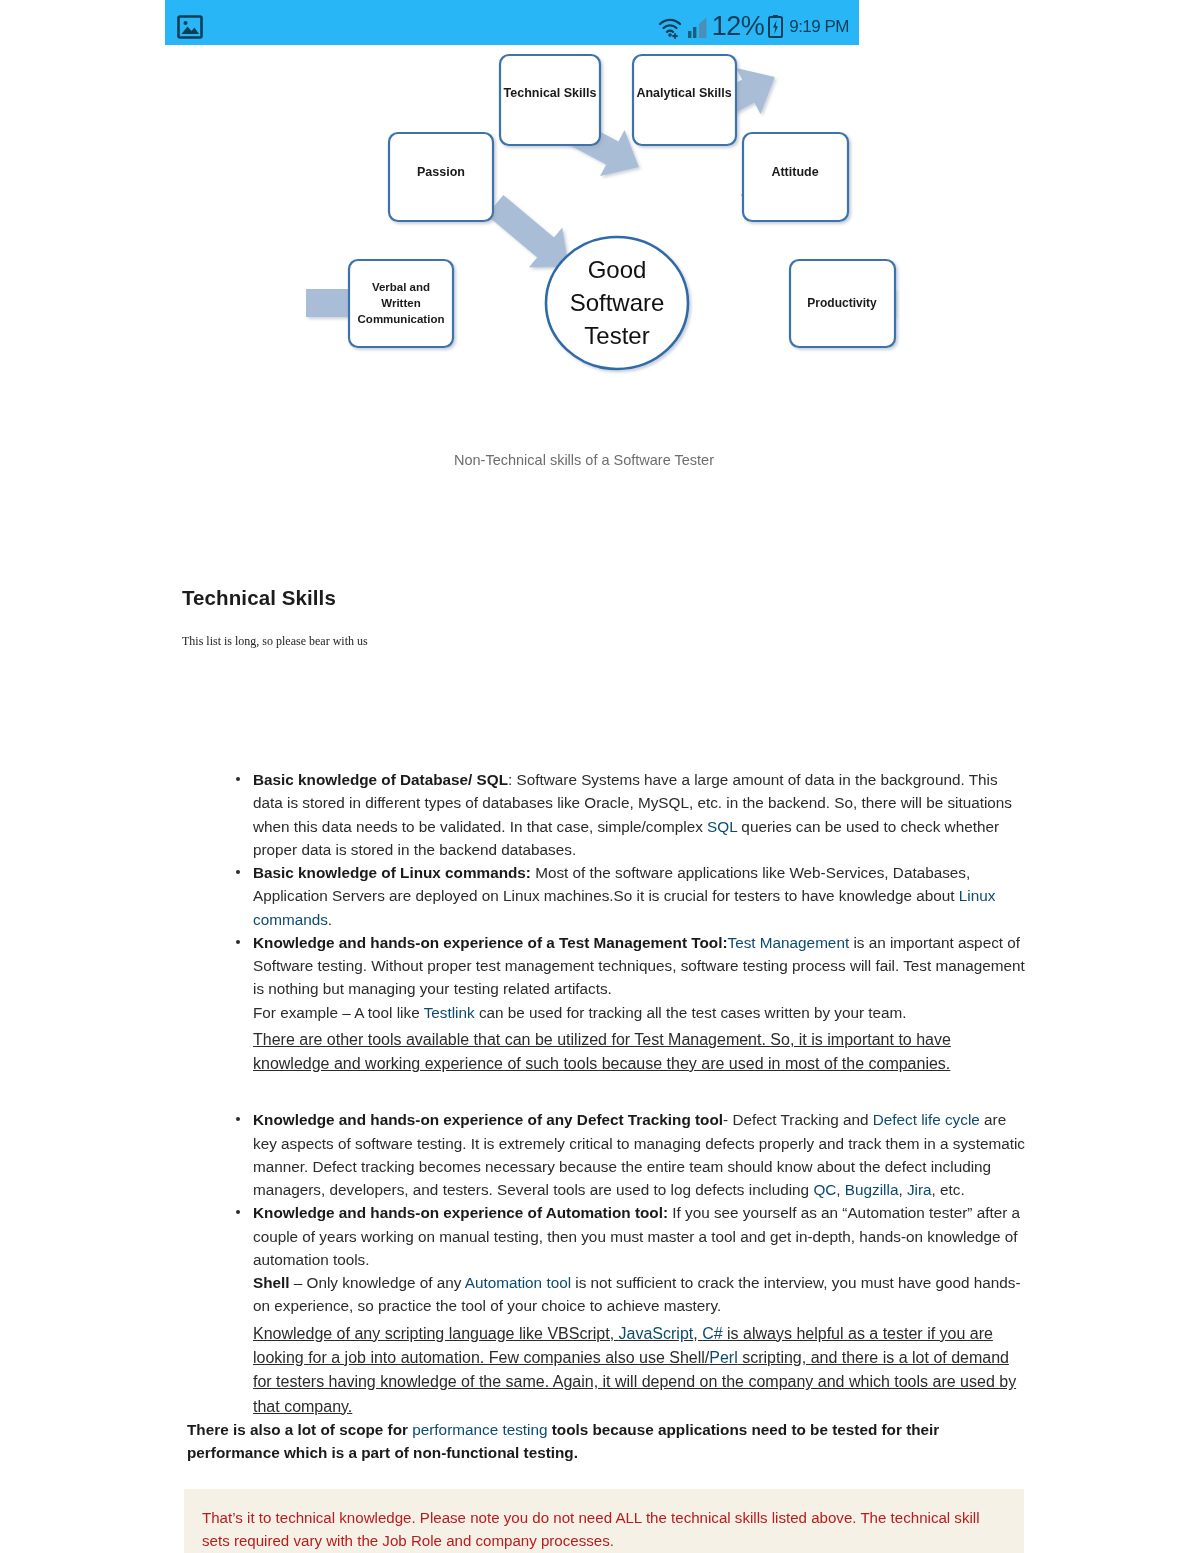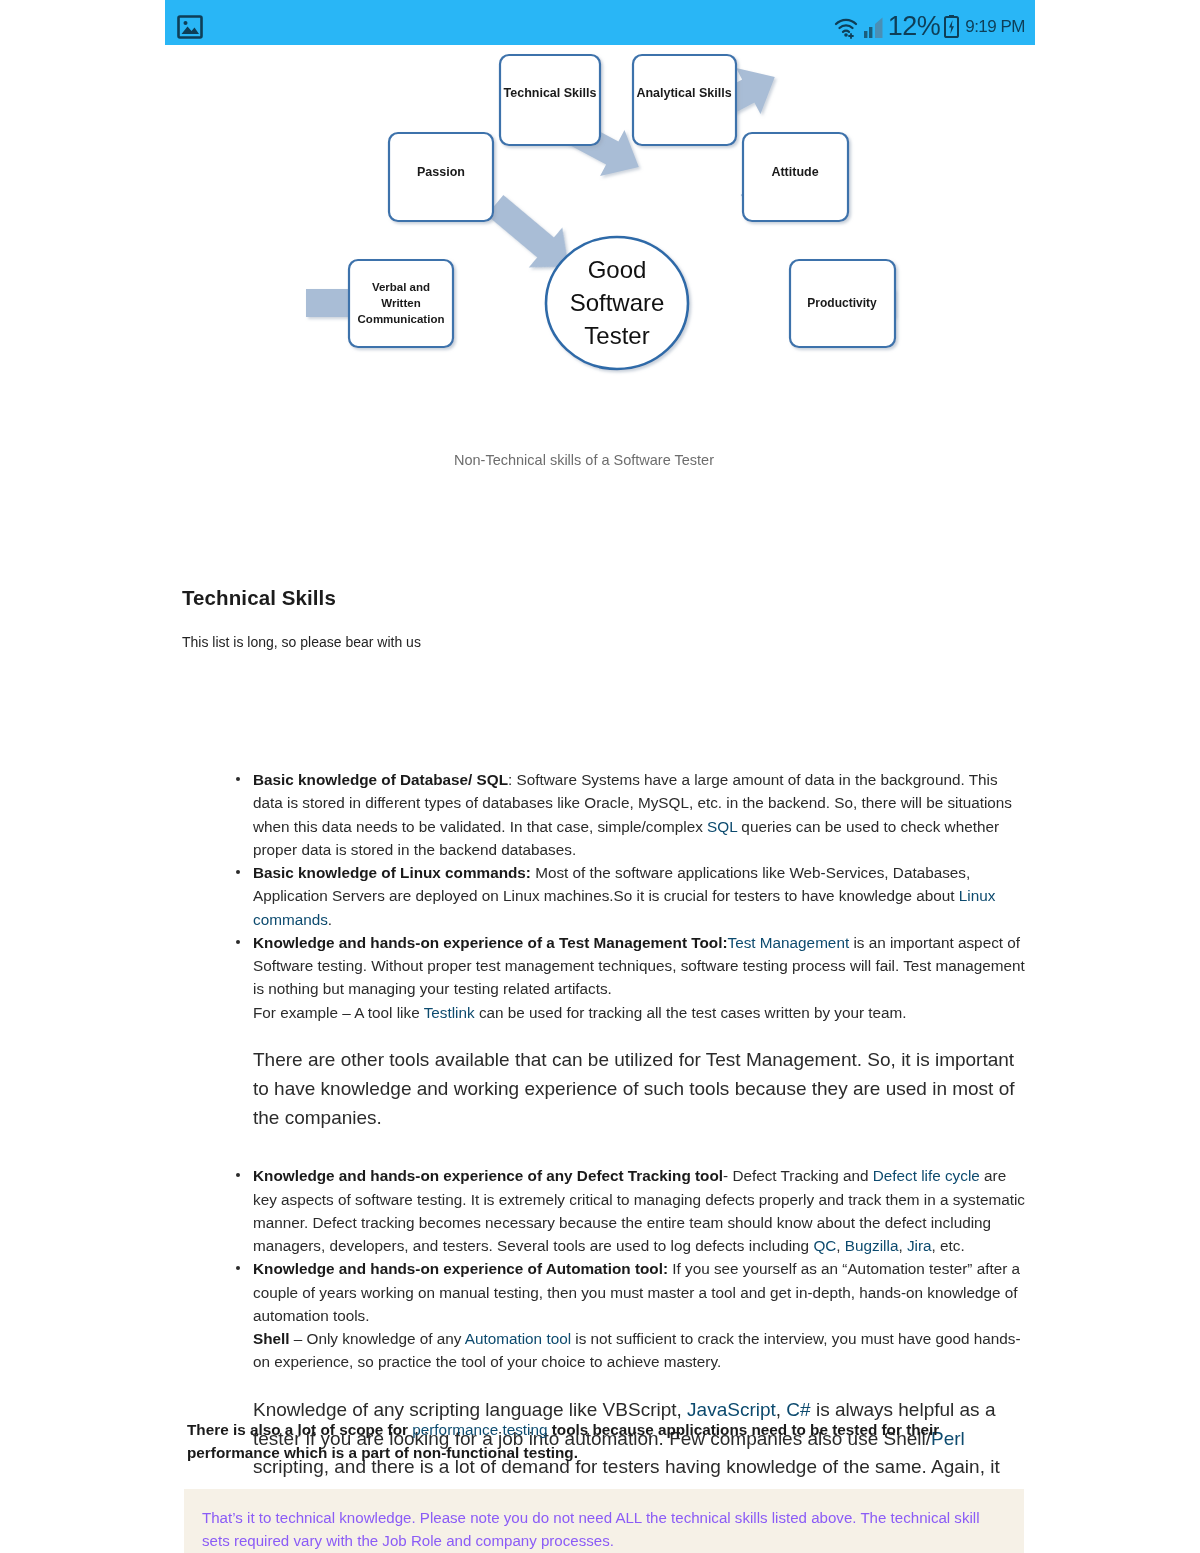--- a/index.html
+++ b/index.html
@@ -5,21 +5,21 @@
   html,body{margin:0;padding:0;}
   body{
     width:1200px;height:1553px;
     background:#ffffff;
     font-family:"Liberation Sans","DejaVu Sans",sans-serif;
     overflow:hidden;
     position:relative;
   }
   
   .statusbar{
-    position:absolute;left:165px;top:0;width:870px;height:45px;
+    position:absolute;left:165px;top:0;width:694px;height:45px;
     background:#29b6f6;
     display:flex;align-items:center;justify-content:space-between;
     box-sizing:border-box;padding:8px 10px 0 12px;
   }
   .sb-left{display:flex;align-items:center;gap:8px;}
   .sb-right{display:flex;align-items:center;gap:4px;color:#0d3b52;}
   .img-icon{width:26px;height:24px;display:block;}
   .wifi-icon{width:27px;height:24px;display:block;}
   .signal-icon{width:20px;height:22px;display:block;}
   .batt-icon{width:15px;height:23px;display:block;}
@@ -36,47 +36,47 @@
     text-align:center;font-size:14.5px;color:#6d6d6d;
     font-family:"Liberation Sans",sans-serif;
   }
 
   
   .content{position:absolute;left:182px;top:586px;width:840px;color:#232323;}
   h2.section-title{
     font-size:20.5px;font-weight:bold;margin:0 0 22px 0;color:#1c1c1c;
     letter-spacing:0.1px;
   }
-  p.lede{font-size:14px;margin:0;color:#232323;line-height:1.5;}
+  p.lede{font-size:12px;margin:0;color:#232323;line-height:1.5;font-family:Liberation Serif, serif;}
 
   ul.skills{
     list-style:none;margin:0;padding:0;
     position:absolute;left:236px;top:768px;width:790px;
   }
   ul.skills > li{
     position:relative;padding-left:17px;margin:0 0 0 0;
     font-size:15.3px;line-height:1.52;color:#2b2b2b;
   }
   ul.skills > li::before{
     content:"";position:absolute;left:0;top:9px;
     width:4px;height:4px;border-radius:50%;background:#2b2b2b;
   }
   b{font-weight:bold;color:#1a1a1a;}
   a.lnk{color:#0c4a6e;text-decoration:none;}
-  .sub-para{margin-top:22px;font-size:19px;line-height:1.52;color:#2b2b2b;}
+  .sub-para{margin-top:4px;font-size:16px;line-height:1.52;color:#2b2b2b;text-decoration:underline;}
 
   .closing{
     position:absolute;left:187px;top:1418px;width:840px;
     font-size:15.3px;line-height:1.52;color:#2b2b2b;
   }
   .callout{
     position:absolute;left:184px;top:1489px;width:840px;height:64px;
     background:#f6f1e7;box-sizing:border-box;
     padding:17px 20px 4px 18px;
-    color:#8b5cf6;font-size:15.1px;line-height:1.55;
+    color:#b91c1c;font-size:15.1px;line-height:1.55;
   }
 </style>
 </head>
 <body>
 
 <div class="statusbar">
   <div class="sb-left">
     <span class="img-icon">
       <svg viewBox="0 0 26 24" width="26" height="24" aria-hidden="true">
         <rect x="1.5" y="1.5" width="23" height="21" rx="1.5" fill="none" stroke="#0e3e57" stroke-width="2.6"></rect>

